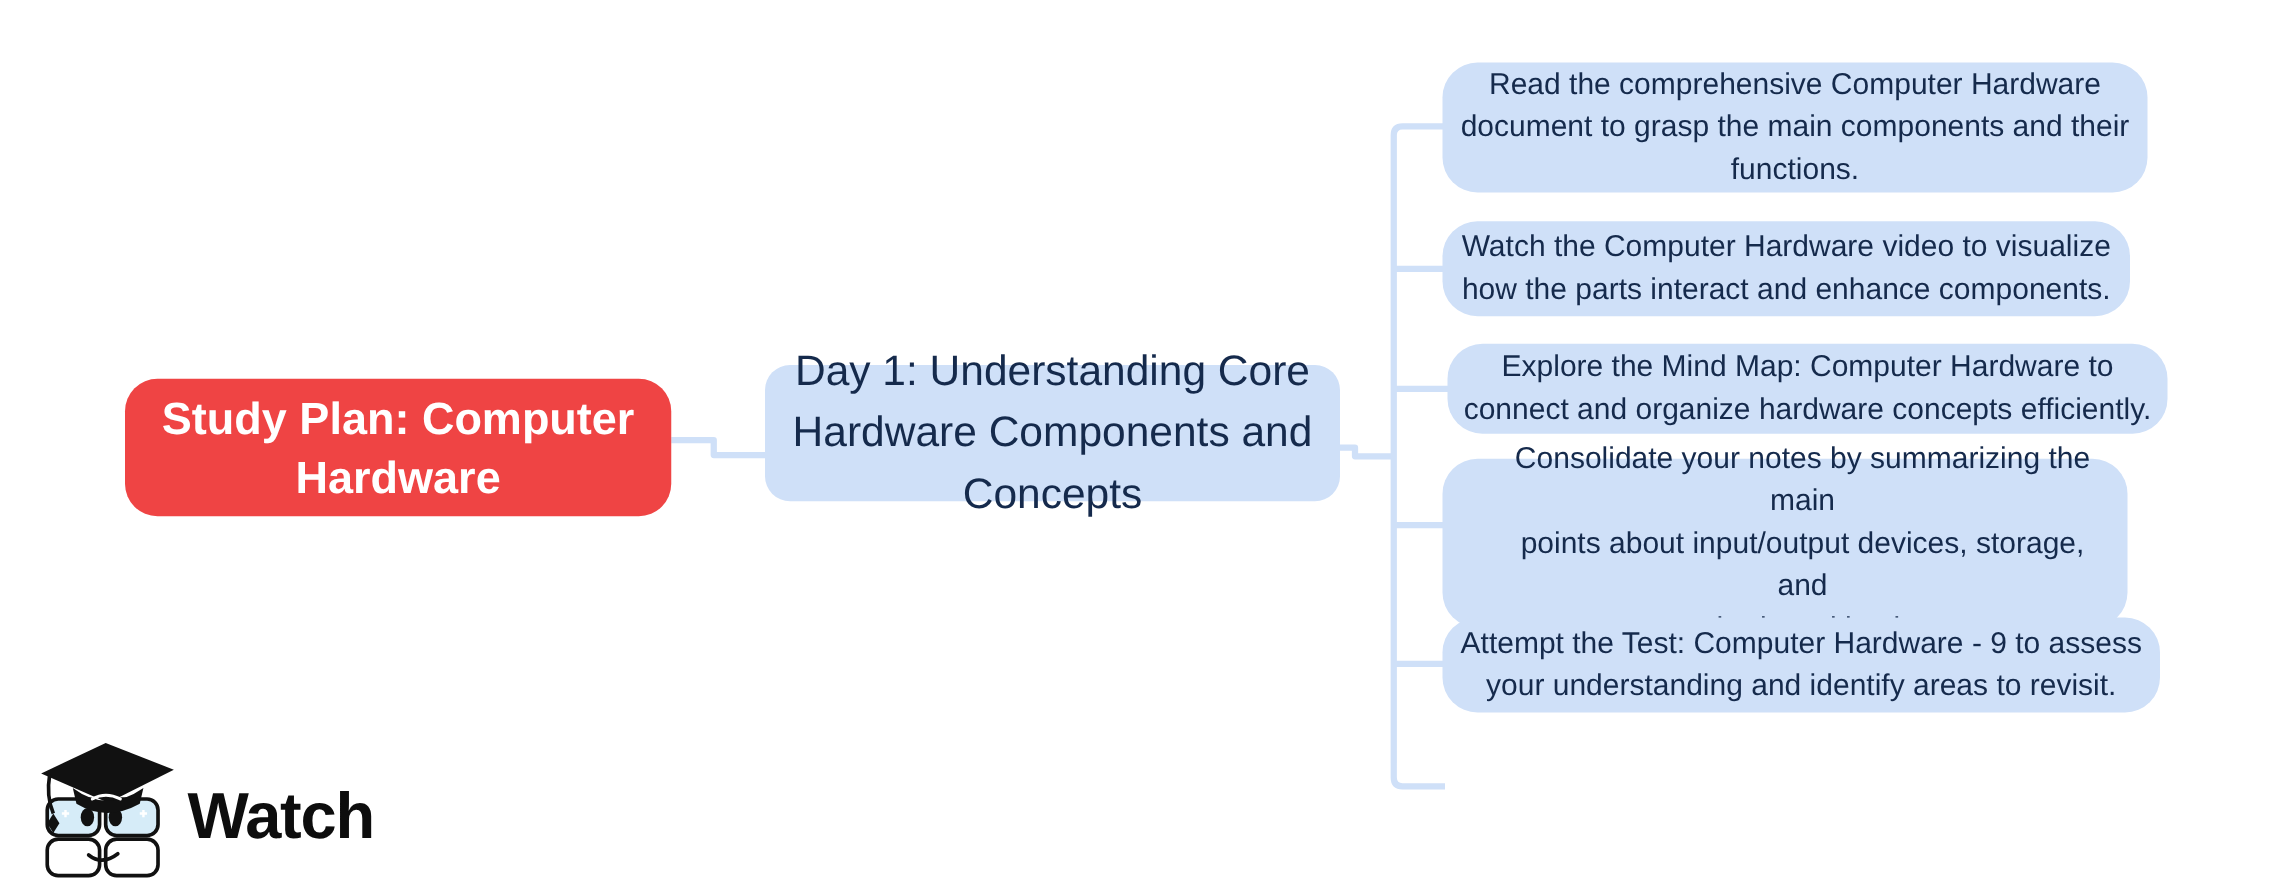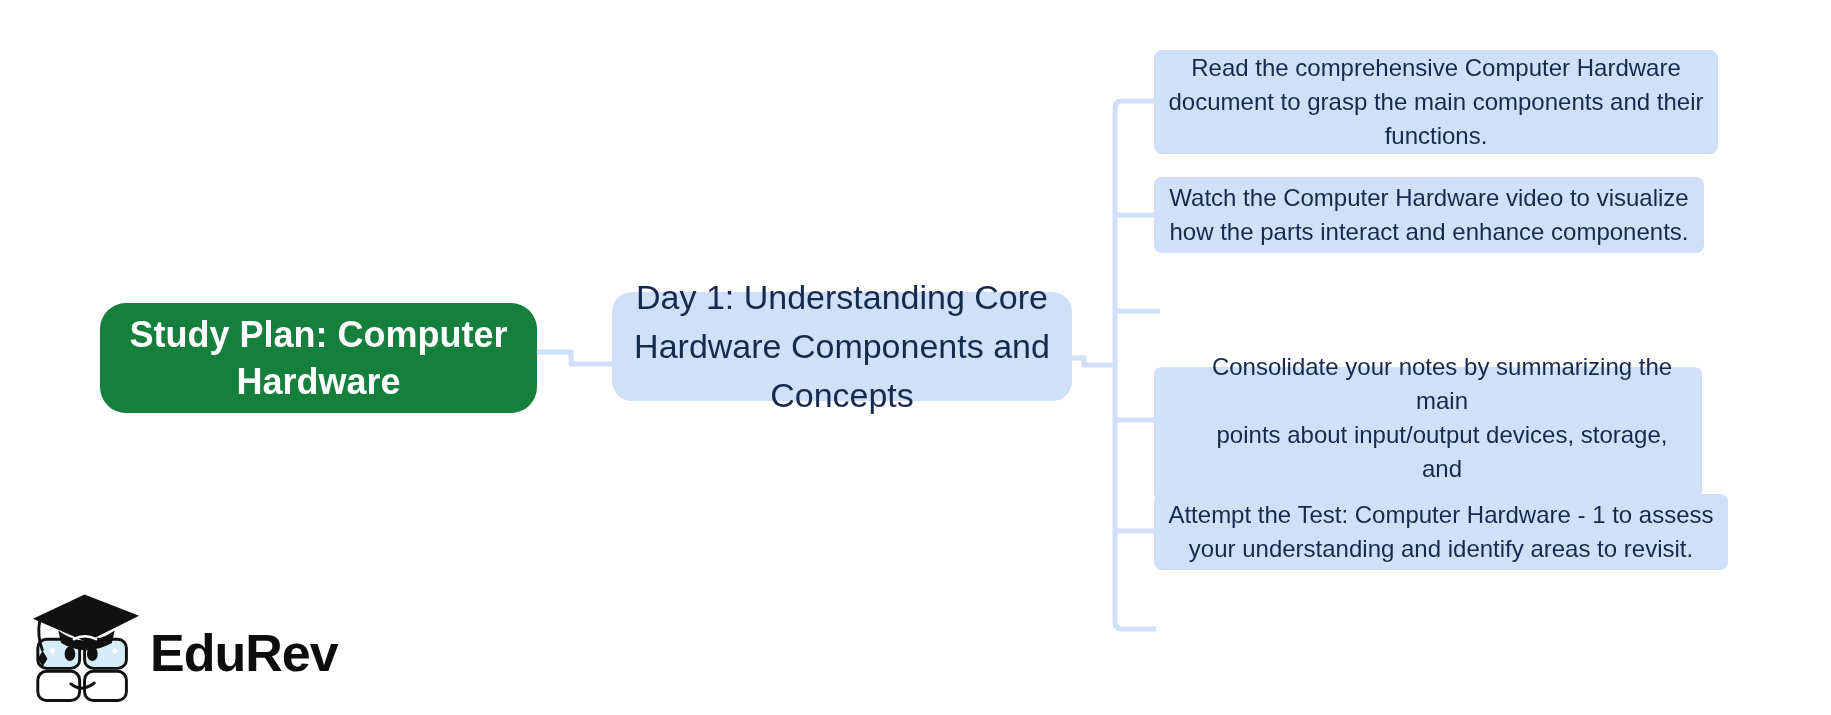--- a/index.html
+++ b/index.html
@@ -15,33 +15,33 @@
     position:absolute;
     display:flex;align-items:center;justify-content:center;
     text-align:center;
     box-sizing:border-box;
     white-space:pre-line;
     color:#152a4c;
     background:#cfe0f8;
   }
   .node-root{
     left:100px;top:303px;width:437px;height:110px;
-    background:#15803d;color:#ffffff;
+    background:#ef4444;color:#ffffff;
     border-radius:26px;
     font-size:36px;font-weight:bold;line-height:47px;
     padding:0 1px;
   }
   .node-day{
     left:612px;top:292px;width:460px;height:109px;
     border-radius:20px;
     font-size:34px;line-height:49px;
     padding:0 8px;
   }
   .leaf{
-    border-radius:8px;
+    border-radius:28px;
     font-size:24px;line-height:34px;
     padding:2px 12px;
   }
   .leaf1{left:1154px;top:50px;width:564px;height:104px;}
   .leaf2{left:1154px;top:177px;width:550px;height:76px;}
   .leaf3{left:1158px;top:275px;width:576px;height:72px;}
   .leaf4{left:1154px;top:367px;width:548px;height:135px;padding-left:40px;}
   .leaf5{left:1154px;top:494px;width:574px;height:76px;}
   .leaf6{left:1154px;top:592px;width:521px;height:75px;}
   .logo{
@@ -79,24 +79,26 @@
 
   <div class="node node-day">Day 1: Understanding Core
 Hardware Components and
 Concepts</div>
 
   <div class="node leaf leaf1">Read the comprehensive Computer Hardware
 document to grasp the main components and their
 functions.</div>
   <div class="node leaf leaf2">Watch the Computer Hardware video to visualize
 how the parts interact and enhance components.</div>
+  <div class="node leaf leaf3">Explore the Mind Map: Computer Hardware to
+connect and organize hardware concepts efficiently.</div>
   <div class="node leaf leaf4">Consolidate your notes by summarizing the main
 points about input/output devices, storage, and
 motherboard basics.</div>
-  <div class="node leaf leaf5">Attempt the Test: Computer Hardware - 1 to assess
+  <div class="node leaf leaf5">Attempt the Test: Computer Hardware - 9 to assess
 your understanding and identify areas to revisit.</div>
 
   <div class="logo">
     <svg width="112" height="122" viewBox="0 0 115 122" xmlns="http://www.w3.org/2000/svg">
 
       <g stroke="#111111" stroke-width="3">
         <rect x="8" y="54" width="43" height="30" rx="9" fill="#d6ecf8"></rect>
         <rect x="56" y="54" width="43" height="30" rx="9" fill="#d6ecf8"></rect>
         <rect x="8" y="87" width="43" height="30" rx="9" fill="#ffffff"></rect>
         <rect x="56" y="87" width="43" height="30" rx="9" fill="#ffffff"></rect>
@@ -110,16 +112,16 @@
 
       <path d="M 42 100 Q 53 109 66 99" stroke="#111111" stroke-width="3" fill="none" stroke-linecap="round"></path>
 
       <polygon points="3,33 56,8 112,30 58,57" fill="#111111"></polygon>
       <path d="M 29 45 Q 57 66 87 45 L 84 58 Q 57 73 32 58 Z" fill="#111111"></path>
       <path d="M 45 54 Q 56 48 68 54" stroke="#ffffff" stroke-width="2.5" fill="none" stroke-linecap="round"></path>
 
       <path d="M 10 34 Q 7 52 13 66" stroke="#111111" stroke-width="3" fill="none"></path>
       <polygon points="13,66 18,74 13,82 8,74" fill="#111111"></polygon>
     </svg>
-    <div class="wordmark">EduRev</div>
+    <div class="wordmark">Watch</div>
   </div>
 
 </div>
 
 </body></html>

